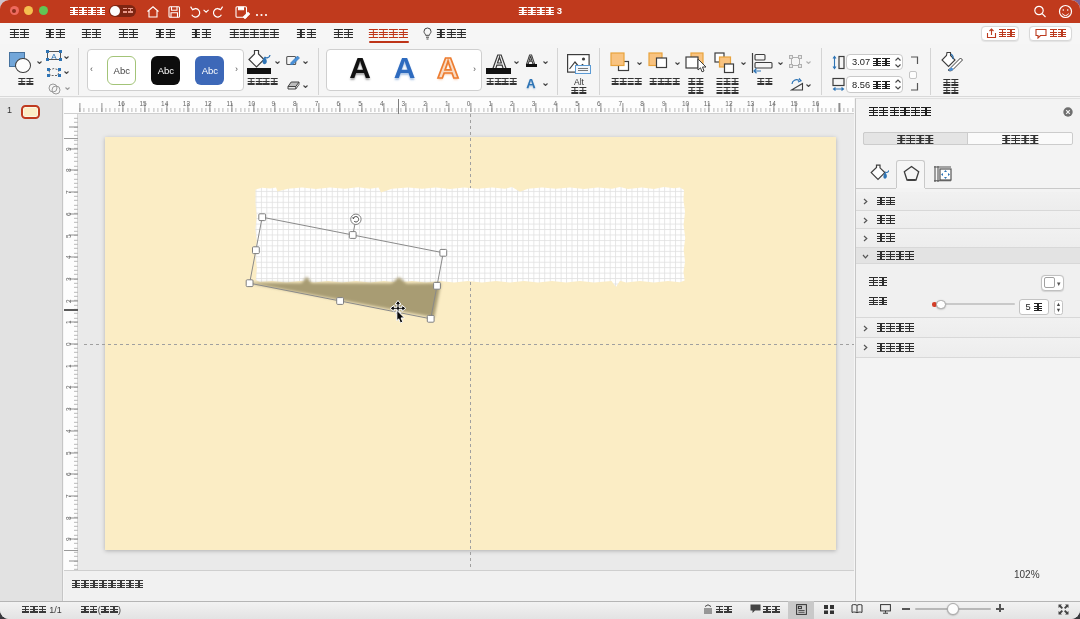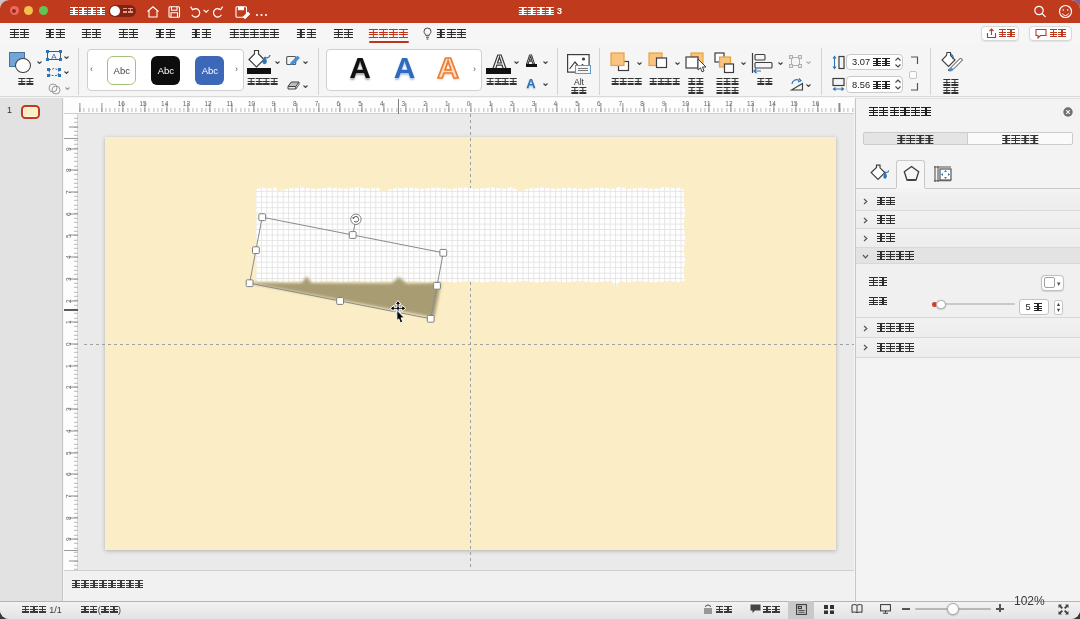--- a/index.html
+++ b/index.html
@@ -487,19 +487,19 @@
     </svg>
 <svg class="abs" style="left:879.6px;top:604.2px" width="11" height="10" viewBox="0 0 11 10" fill="none" stroke="#333" stroke-width="1">
 <rect x="0.6" y="0.6" width="9.8" height="6.3"></rect>
       <path d="M5.5 6.9 V8.7 M3 9.2 H8"></path>
     </svg>
 <div class="abs" style="left:902px;top:608px;width:8px;height:1.6px;background:#555"></div>
 <div class="abs" style="left:915px;top:608px;width:76px;height:1.8px;background:#b8b8b8;border-radius:1px"></div>
 <div class="abs" style="left:947px;top:602.5px;width:12px;height:12px;border-radius:50%;background:#fdfdfd;border:1px solid #ababab;box-shadow:0 .5px 1.5px rgba(0,0,0,.3)"></div>
 <div class="abs" style="left:996px;top:608px;width:8px;height:1.6px;background:#555"></div>
 <div class="abs" style="left:1000px;top:604px;width:1.6px;height:8px;background:#555;margin-left:-0.8px;left:1000.2px"></div>
-<div class="t" style="left:1014px;top:570px;font-size:12px;color:#3a3a3a;margin-top:25px;">102%</div>
+<div class="t" style="left:1014px;top:570px;font-size:10px;color:#3a3a3a;">102%</div>
 <svg class="abs" style="left:1057.5px;top:603.5px" width="11" height="11" viewBox="0 0 11 11" fill="#444">
 <path d="M0.5 0.5 h3.5 l-1.1 1.1 2.1 2.1 -1.3 1.3 -2.1 -2.1 -1.1 1.1 Z"></path>
 <path d="M10.5 0.5 v3.5 l-1.1-1.1 -2.1 2.1 -1.3-1.3 2.1-2.1 -1.1-1.1 Z"></path>
 <path d="M0.5 10.5 v-3.5 l1.1 1.1 2.1-2.1 1.3 1.3 -2.1 2.1 1.1 1.1 Z"></path>
 <path d="M10.5 10.5 h-3.5 l1.1-1.1 -2.1-2.1 1.3-1.3 2.1 2.1 1.1-1.1 Z"></path>
     </svg>
 </div>
 </body></html>

